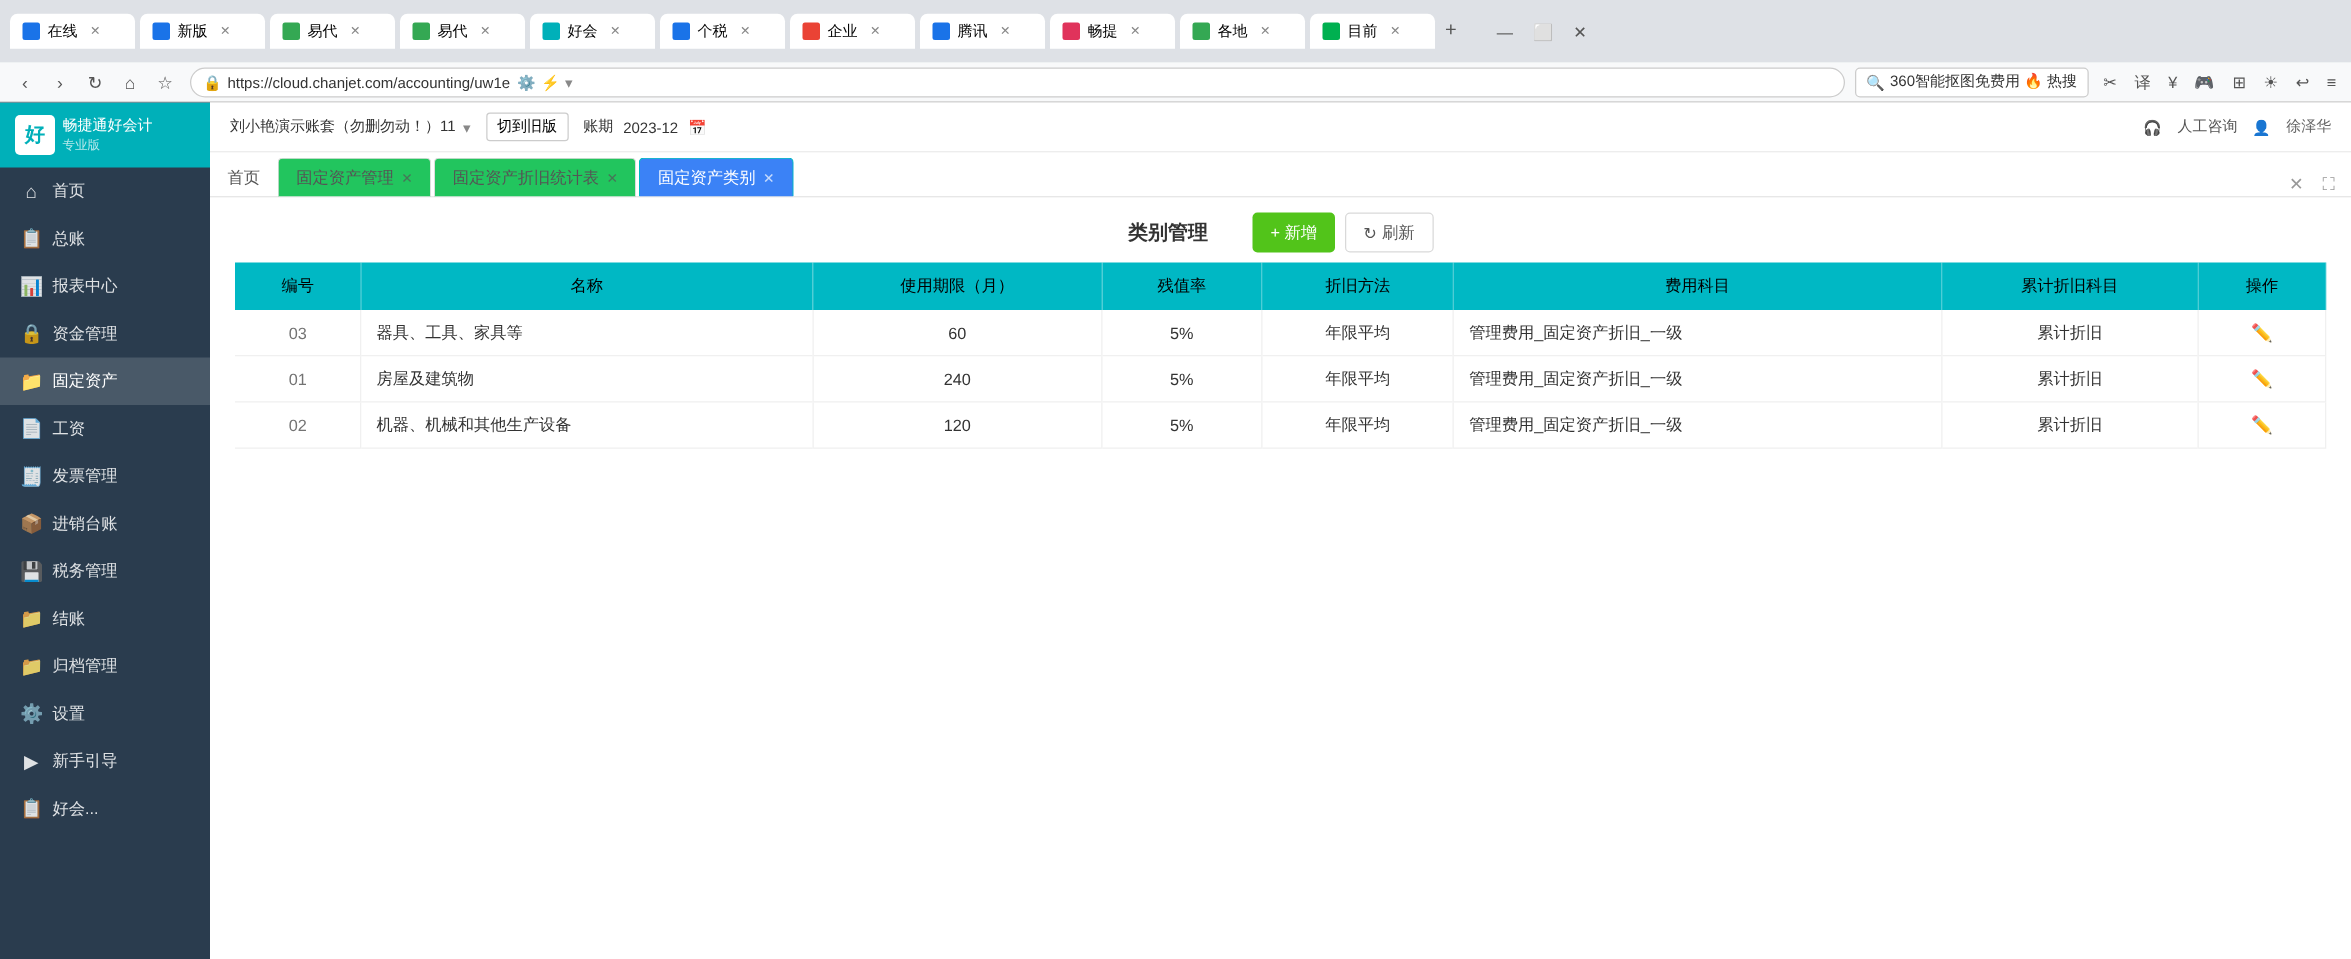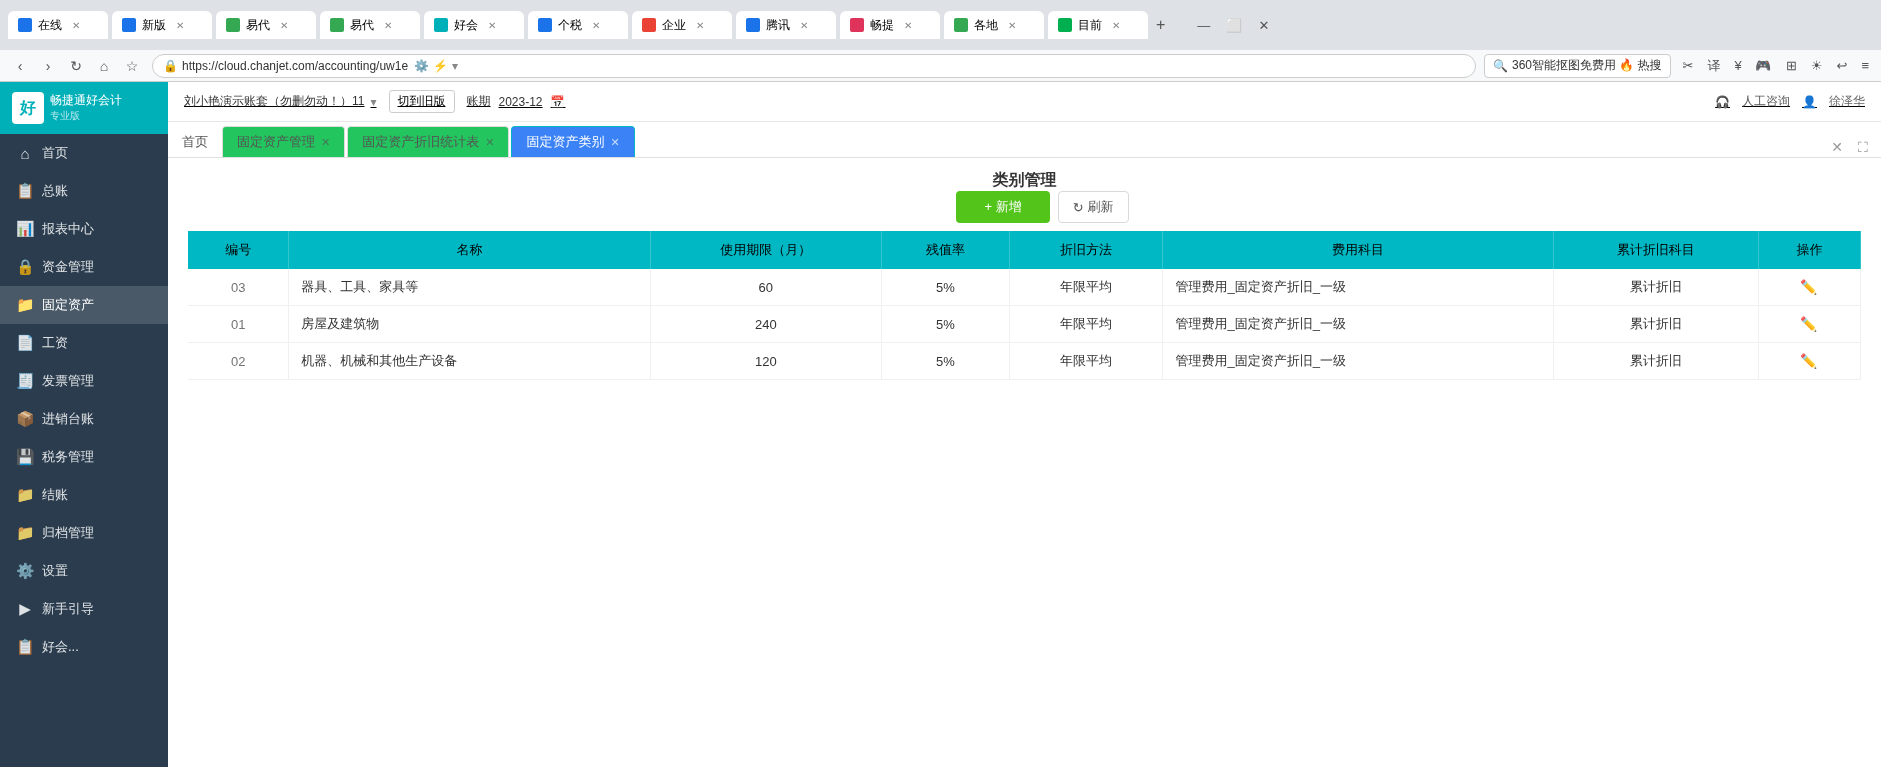--- a/index.html
+++ b/index.html
@@ -32,40 +32,40 @@
     .sidebar { width: 168px; background: #2a3c4e; color: #fff; display: flex; flex-direction: column; overflow-y: auto; }
     .sidebar-logo { background: #00b0b9; padding: 10px 12px; display: flex; align-items: center; gap: 6px; }
     .logo-icon { width: 32px; height: 32px; background: #fff; border-radius: 4px; display: flex; align-items: center; justify-content: center; font-size: 16px; color: #00b0b9; font-weight: bold; }
     .logo-text { font-size: 12px; line-height: 1.3; color: #fff; }
     .logo-sub { font-size: 10px; color: rgba(255,255,255,0.7); }
     .sidebar-item { display: flex; align-items: center; gap: 8px; padding: 10px 16px; cursor: pointer; color: rgba(255,255,255,0.85); font-size: 13px; }
     .sidebar-item.active { background: rgba(255,255,255,0.15); color: #fff; }
     .sidebar-icon { font-size: 15px; width: 18px; text-align: center; }
 
     
-    .app-header { background: #fff; height: 40px; display: flex; align-items: center; padding: 0 16px; gap: 12px; border-bottom: 1px solid #e8e8e8; text-decoration: underline; }
+    .app-header { background: #fff; height: 40px; display: flex; align-items: center; padding: 0 16px; gap: 12px; border-bottom: 1px solid #e8e8e8; }
     .user-info { display: flex; align-items: center; gap: 6px; font-size: 12px; color: #333; }
     .period-info { display: flex; align-items: center; gap: 4px; font-size: 12px; color: #333; }
     .switch-btn { border: 1px solid #ccc; border-radius: 3px; padding: 2px 8px; font-size: 12px; cursor: pointer; background: #fff; }
     .header-right { margin-left: auto; display: flex; align-items: center; gap: 12px; font-size: 12px; color: #666; }
 
     
     .tab-bar { background: #fff; height: 36px; display: flex; align-items: flex-end; padding: 0 0 0 0; border-bottom: 1px solid #e0e0e0; }
     .page-tab { padding: 6px 14px; font-size: 13px; cursor: pointer; color: #555; border: 1px solid transparent; border-bottom: none; margin-right: 2px; display: flex; align-items: center; gap: 6px; }
     .page-tab.active { background: #3b82f6; color: #fff; border-radius: 4px 4px 0 0; border-color: #00b8c4; }
     .page-tab:not(.active) { background: #22c55e; border-color: #ddd; border-radius: 4px 4px 0 0; }
     .page-tab .close { font-size: 11px; opacity: 0.7; cursor: pointer; }
     .page-tab-plain { padding: 6px 14px; font-size: 13px; cursor: pointer; color: #555; }
 
     
     .main-content { background: #fff; flex: 1; overflow: hidden; padding: 0; }
-    .content-header { display: flex; align-items: center; justify-content: space-between; padding: 12px 20px 8px; flex-direction: column; }
+    .content-header { display: flex; align-items: center; justify-content: center; padding: 12px 20px 8px; }
     .page-title { font-size: 16px; font-weight: bold; color: #333; }
     .content-actions { display: flex; gap: 8px; }
-    .btn-add { background: #52c41a; color: #fff; border: none; border-radius: 4px; padding: 6px 28px; cursor: pointer; font-size: 13px; display: flex; align-items: center; gap: 4px; margin-left: 36px; }
+    .btn-add { background: #52c41a; color: #fff; border: none; border-radius: 4px; padding: 6px 14px; cursor: pointer; font-size: 13px; display: flex; align-items: center; gap: 4px; margin-left: 36px; }
     .btn-refresh { background: #fff; color: #555; border: 1px solid #d9d9d9; border-radius: 4px; padding: 6px 14px; cursor: pointer; font-size: 13px; display: flex; align-items: center; gap: 4px; }
 
     
     .data-table { width: 100%; border-collapse: collapse; }
     .data-table thead tr { background: #00b8c4; color: #000000; }
     .data-table thead th { padding: 10px 12px; text-align: center; font-weight: 500; font-size: 13px; border-right: 1px solid rgba(255,255,255,0.2); }
     .data-table tbody tr { background: #fff; border-bottom: 1px solid #f0f0f0; }
     .data-table tbody td { padding: 9px 12px; text-align: center; color: #333; font-size: 13px; border-right: 1px solid #f0f0f0; }
     .data-table tbody td.name-col { text-align: left; }
     .data-table tbody td.code-col { color: #737373; cursor: pointer; }

